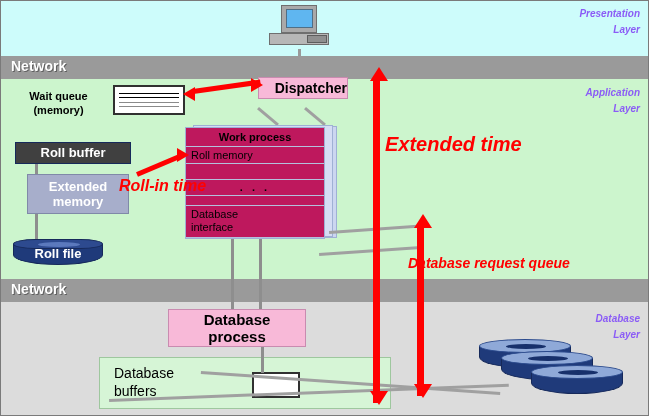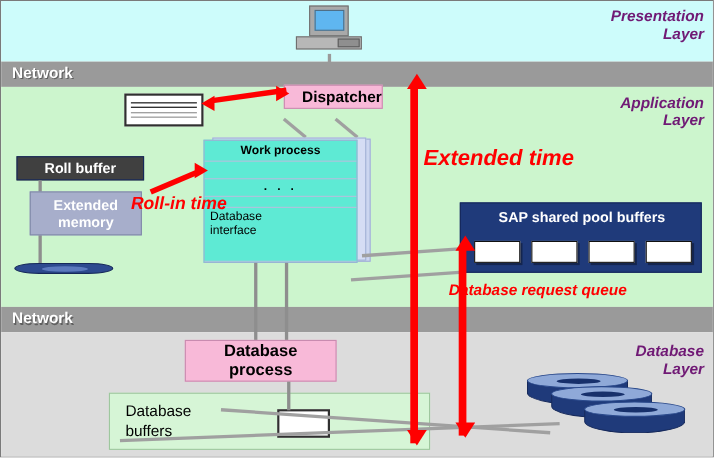--- a/index.html
+++ b/index.html
@@ -17,24 +17,24 @@
   
   .band{position:absolute;left:0;width:649px;}
   #presentation-band{top:0;height:55px;background:#cdfcfb;}
   #network-band-top{top:55px;height:23px;background:#9a9a9a;}
   #application-band{top:78px;height:200px;background:#ccf5cd;}
   #network-band-bottom{top:278px;height:23px;background:#9a9a9a;}
   #database-band{top:301px;height:115px;background:#dcdcdc;}
 
   .band-label{
     position:absolute;
-    color:#701a75;
+    color:#8b5cf6;
     font-style:italic;
     font-weight:bold;
-    font-size:14px;
+    font-size:10px;
     line-height:16px;
     text-align:right;
     white-space:pre-line;
   }
   #presentation-layer-label{right:8px;top:5px;}
   #application-layer-label{right:8px;top:84px;}
   #database-layer-label{right:8px;top:310px;}
 
   .network-label{
     position:absolute;left:10px;
@@ -95,21 +95,21 @@
      box-sizing:border-box;
      color:#fff;font-weight:bold;font-size:13px;text-align:center;line-height:20px;}
   #roll-buffer-connector{left:34px;top:163px;height:82px;}
 
   
   #wp-shadow-2{position:absolute;left:196px;top:125px;width:140px;height:112px;
      background:#ccd6f0;border:1px solid #9fb0d4;box-sizing:border-box;}
   #wp-shadow-1{position:absolute;left:192px;top:124px;width:140px;height:112px;
      background:#d5ddf4;border:1px solid #9fb0d4;box-sizing:border-box;}
   #work-process-box{position:absolute;left:184px;top:126px;width:140px;height:112px;
-     background:#5eead4;border:1px solid #9fb0d4;box-sizing:border-box;
+     background:#be185d;border:1px solid #9fb0d4;box-sizing:border-box;
      display:flex;flex-direction:column;}
   #work-process-box .wp-row{border-bottom:1px solid #b4c0dd;box-sizing:border-box;
      font-size:11px;color:#000;padding:2px 5px;}
   #wp-title{font-weight:bold;text-align:center;font-size:12px;height:19px;line-height:15px;}
   #wp-roll-memory{height:17px;line-height:13px;}
   #wp-blank1{height:16px;}
   #wp-dots{height:16px;text-align:center;font-weight:bold;letter-spacing:3px;line-height:10px;}
   #wp-blank2{height:10px;}
   #wp-db-interface{flex:1;line-height:13px;white-space:pre-line;border-bottom:none;padding-top:3px;}
 
@@ -212,66 +212,63 @@
 
   <div id="pc-icon">
     <div id="pc-monitor-outer">
       <div id="pc-screen"></div>
     </div>
     <div id="pc-base"></div>
     <div id="pc-keyboard"></div>
   </div>
   <div id="pc-stand" class="vline" style="left:297px;top:48px;height:30px;"></div>
 
+  <div id="wait-queue-label">Wait queue
+(memory)</div>
   <div id="wait-queue-box">
     <div class="q-line"></div>
     <div class="q-line"></div>
     <div class="q-line light"></div>
     <div class="q-line light"></div>
   </div>
 
   <div id="dispatcher-box">Dispatcher</div>
 
   <div class="diag" style="left:258px;top:106px;width:26px;transform:rotate(40deg);"></div>
   <div class="diag" style="left:305px;top:106px;width:26px;transform:rotate(40deg);"></div>
 
   <div id="roll-buffer-box">Roll buffer</div>
   <div class="vline" id="roll-buffer-connector"></div>
   <div id="extended-memory-box">Extended
 memory</div>
   <div id="roll-file-cyl">
+    <div id="roll-file-body">Roll file</div>
     <div id="roll-file-top">
       <div id="roll-file-top-inner"></div>
     </div>
   </div>
 
   <div id="wp-shadow-2"></div>
   <div id="wp-shadow-1"></div>
   <div id="work-process-box">
     <div class="wp-row" id="wp-title">Work process</div>
+    <div class="wp-row" id="wp-roll-memory">Roll memory</div>
     <div class="wp-row" id="wp-blank1"></div>
     <div class="wp-row" id="wp-dots">. . .</div>
     <div class="wp-row" id="wp-blank2"></div>
     <div class="wp-row" id="wp-db-interface">Database
 interface</div>
   </div>
 
   <div class="vline" style="left:230px;top:238px;height:72px;"></div>
   <div class="vline" style="left:258px;top:238px;height:72px;"></div>
 
   <div class="diag" style="left:328px;top:230px;width:92px;transform:rotate(-4deg);"></div>
   <div class="diag" style="left:318px;top:252px;width:102px;transform:rotate(-4deg);"></div>
 
-  <div id="sap-buffers-box">
-    <div id="sap-buffers-title">SAP shared pool buffers</div>
-    <div class="sap-slot" id="sap-slot-1"></div>
-    <div class="sap-slot" id="sap-slot-2"></div>
-    <div class="sap-slot" id="sap-slot-3"></div>
-    <div class="sap-slot" id="sap-slot-4"></div>
-  </div>
 
   <div id="database-process-box">Database
 process</div>
 
   <div id="database-buffers-box">
     <div id="database-buffers-label">Database
 buffers</div>
     <div id="db-buffer-slot"></div>
   </div>
 

